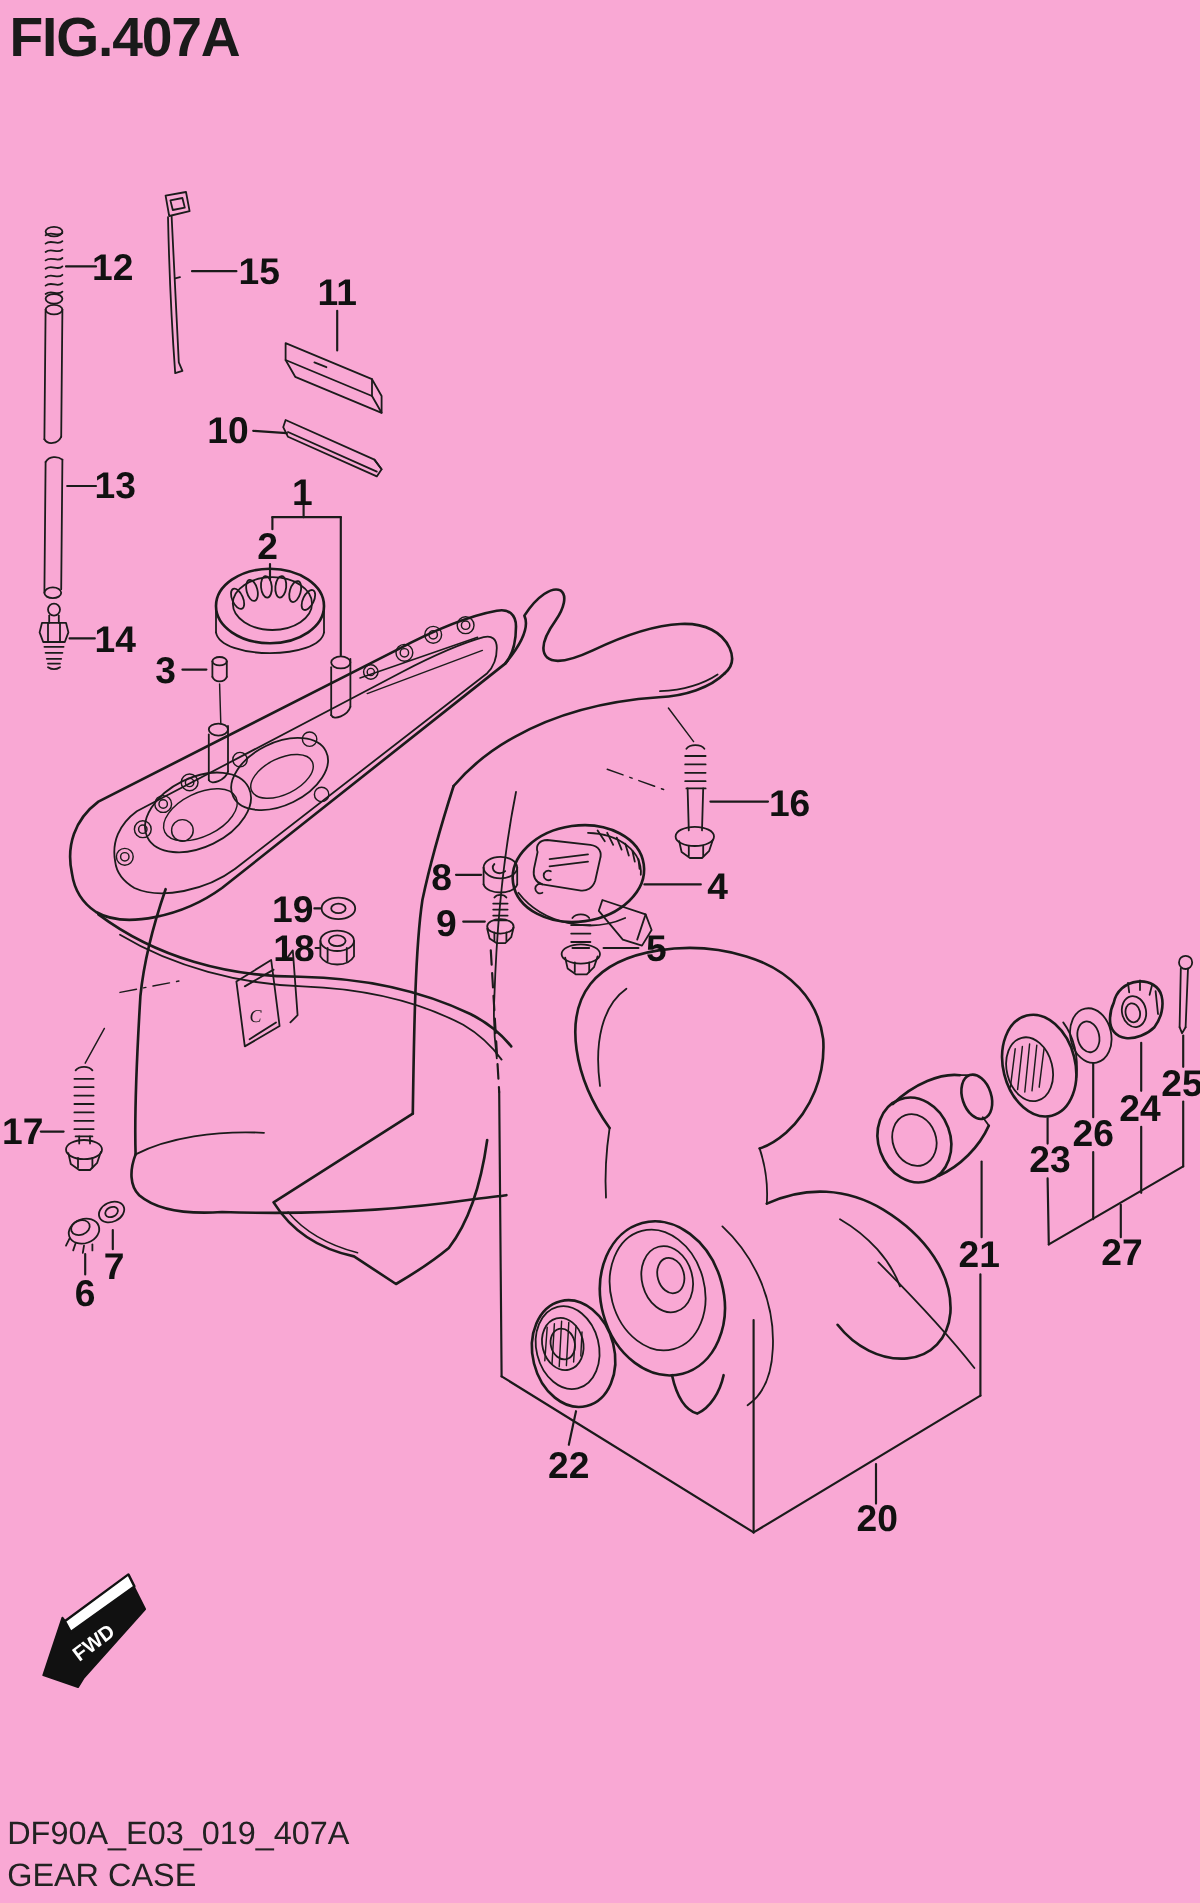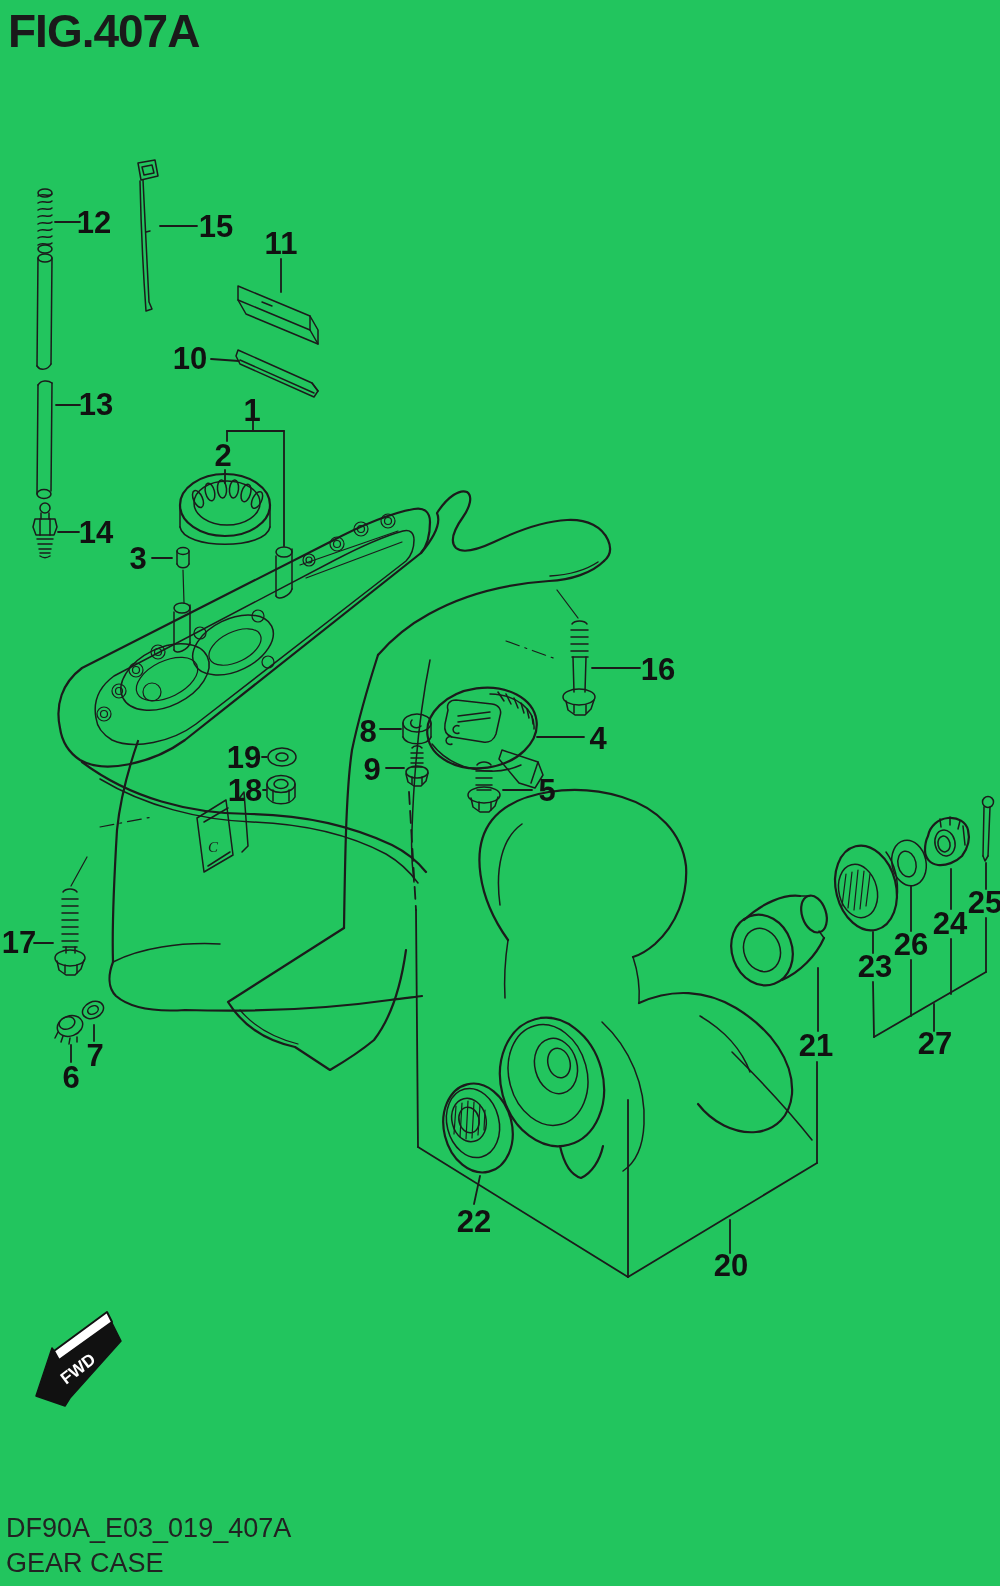--- a/index.html
+++ b/index.html
@@ -1,16 +1,16 @@
 <!DOCTYPE html>
 <html><head>
 <meta charset="utf-8">
 <style>
   html,body{margin:0;padding:0;background:#ffffff;}
-  .page{position:relative;width:1000px;height:1586px;background:#22c55e;overflow:hidden;
+  .page{position:relative;width:1000px;height:1586px;background:#f9a8d4;overflow:hidden;
         font-family:"Liberation Sans", sans-serif;}
   svg{display:block}
   .outline{fill:none;stroke:#1b1b1b;stroke-width:2.2;stroke-linecap:round;stroke-linejoin:round;}
   .thin{fill:none;stroke:#1b1b1b;stroke-width:1.5;stroke-linecap:round;stroke-linejoin:round;}
   .hair{fill:none;stroke:#1b1b1b;stroke-width:1.2;stroke-linecap:round;}
   .leader{fill:none;stroke:#1b1b1b;stroke-width:1.8;stroke-linecap:round;}
   .callout{font-family:"Liberation Sans", sans-serif;font-size:31px;font-weight:bold;fill:#111;}
   .title-text{font-family:"Liberation Sans", sans-serif;font-size:46px;font-weight:bold;letter-spacing:-1px;fill:#1a1a1a;}
   .footer-text{font-family:"Liberation Sans", sans-serif;font-size:27px;fill:#222;}
   .mark-text{font-family:"Liberation Serif", serif;font-size:15px;font-style:italic;fill:#1b1b1b;}

